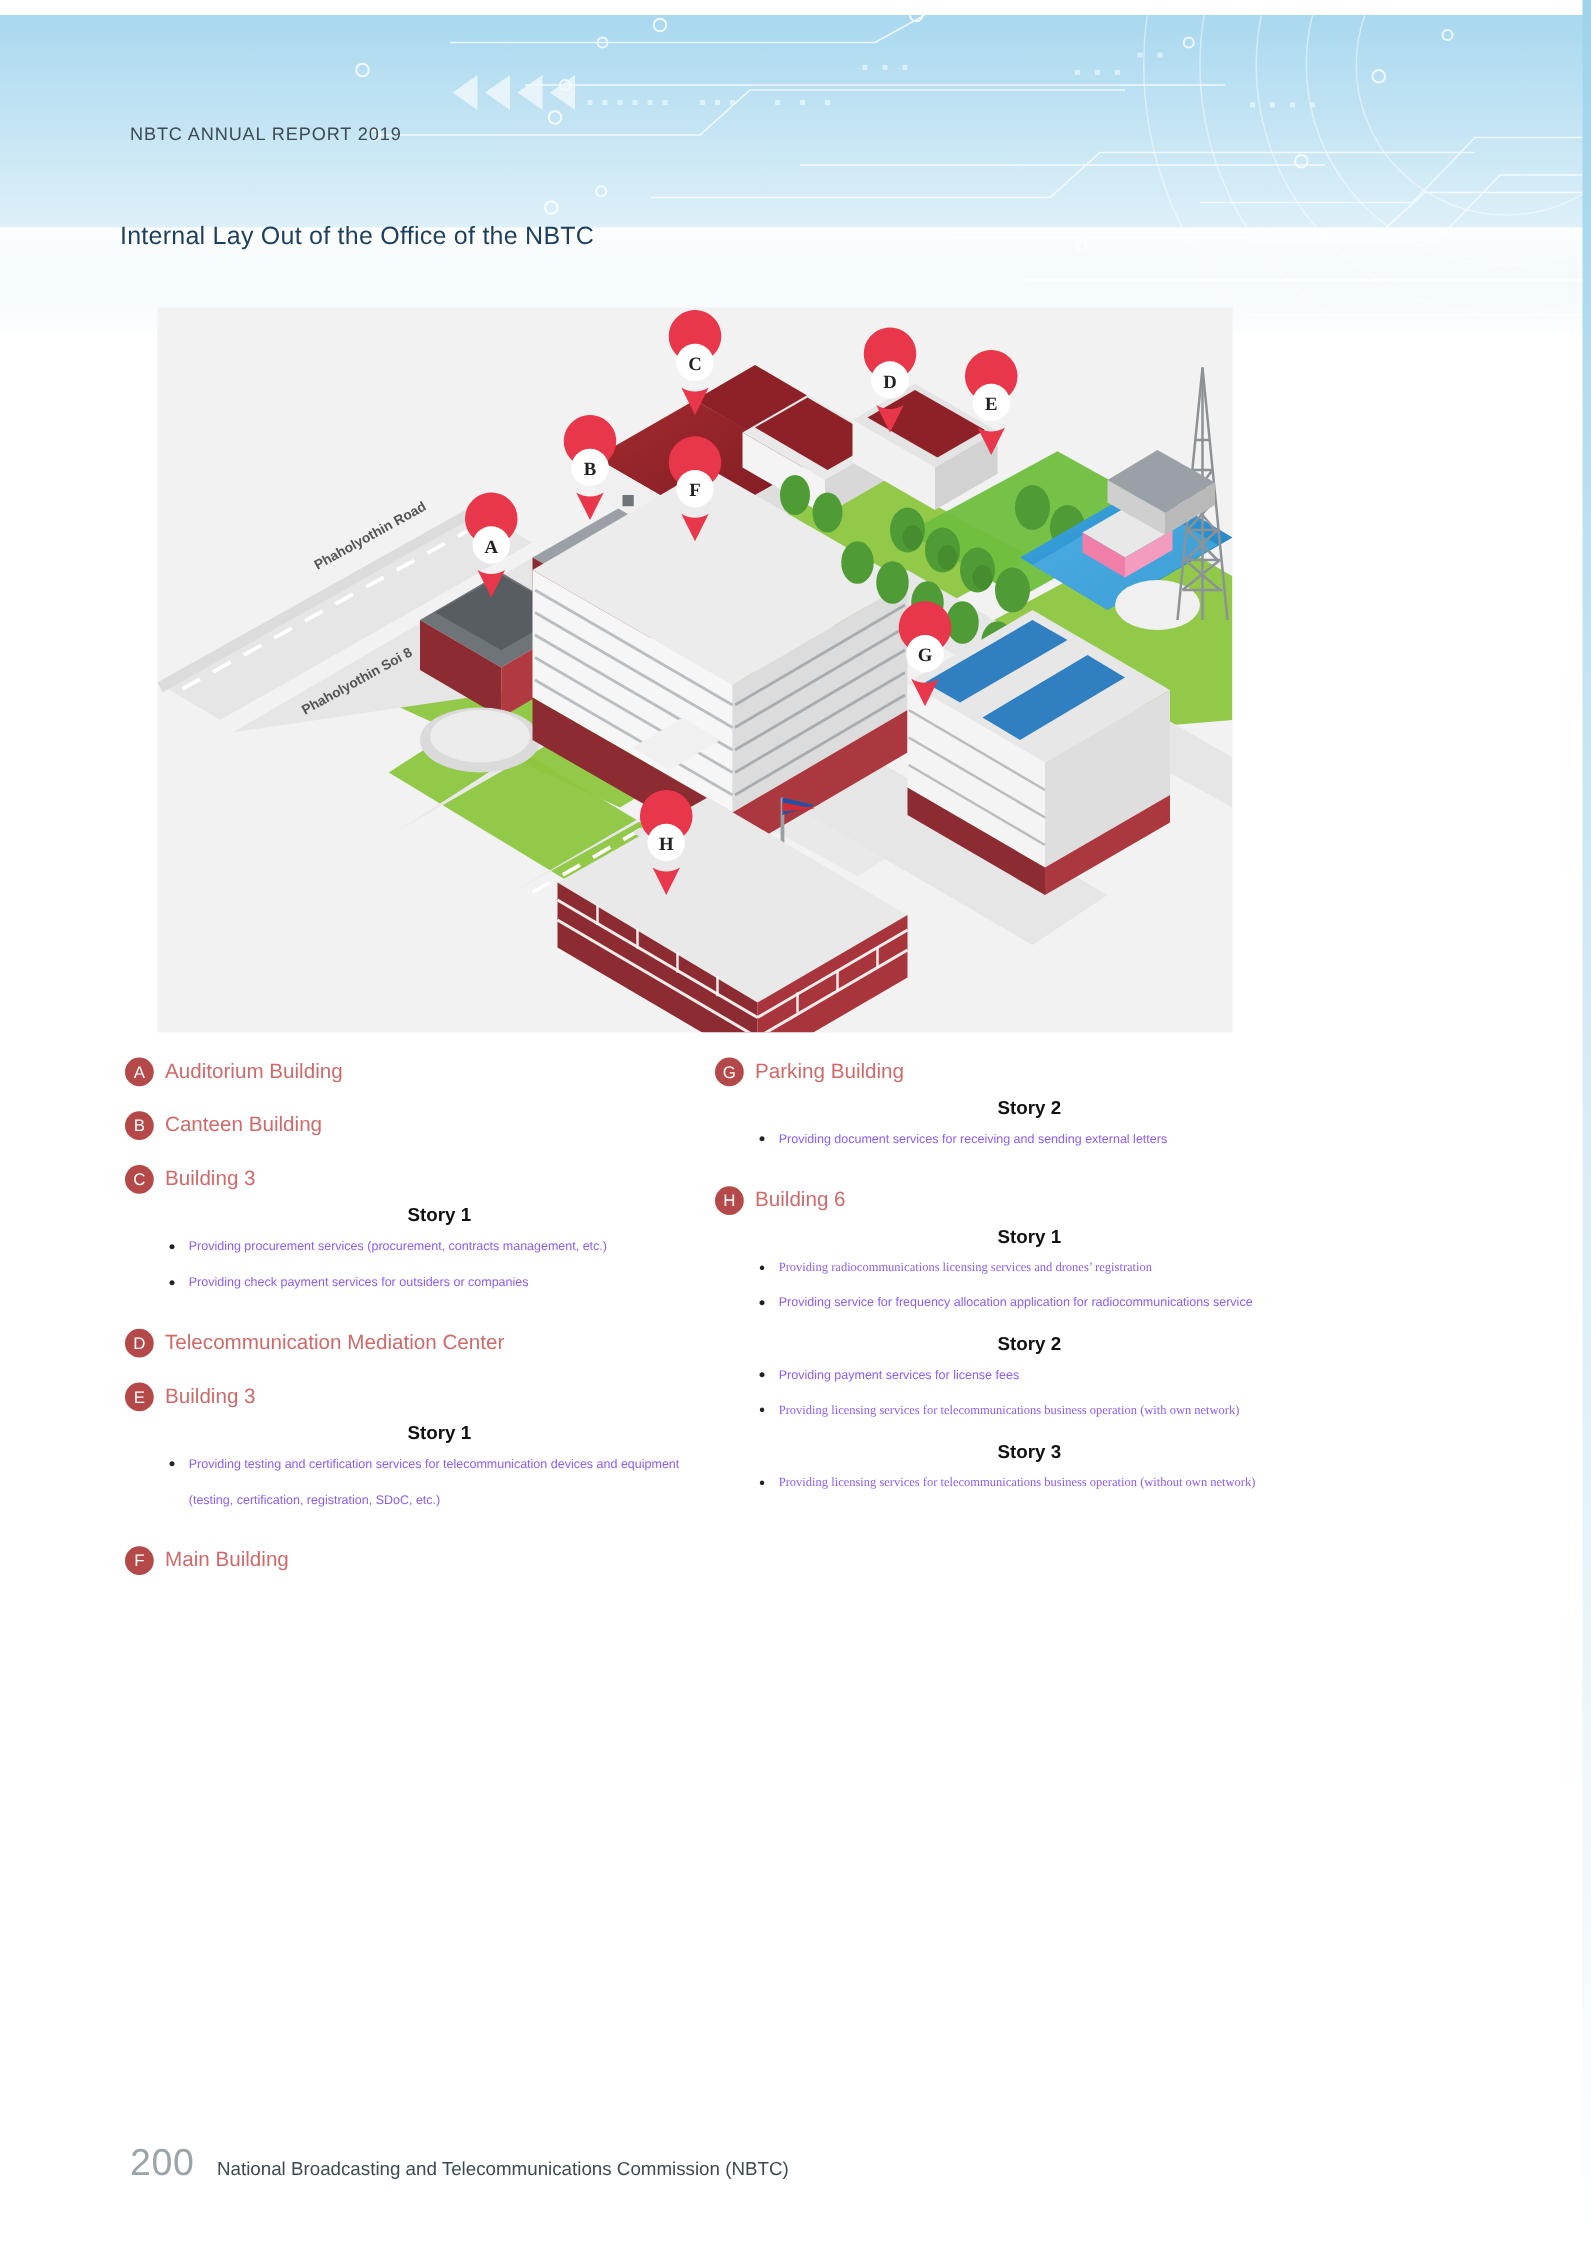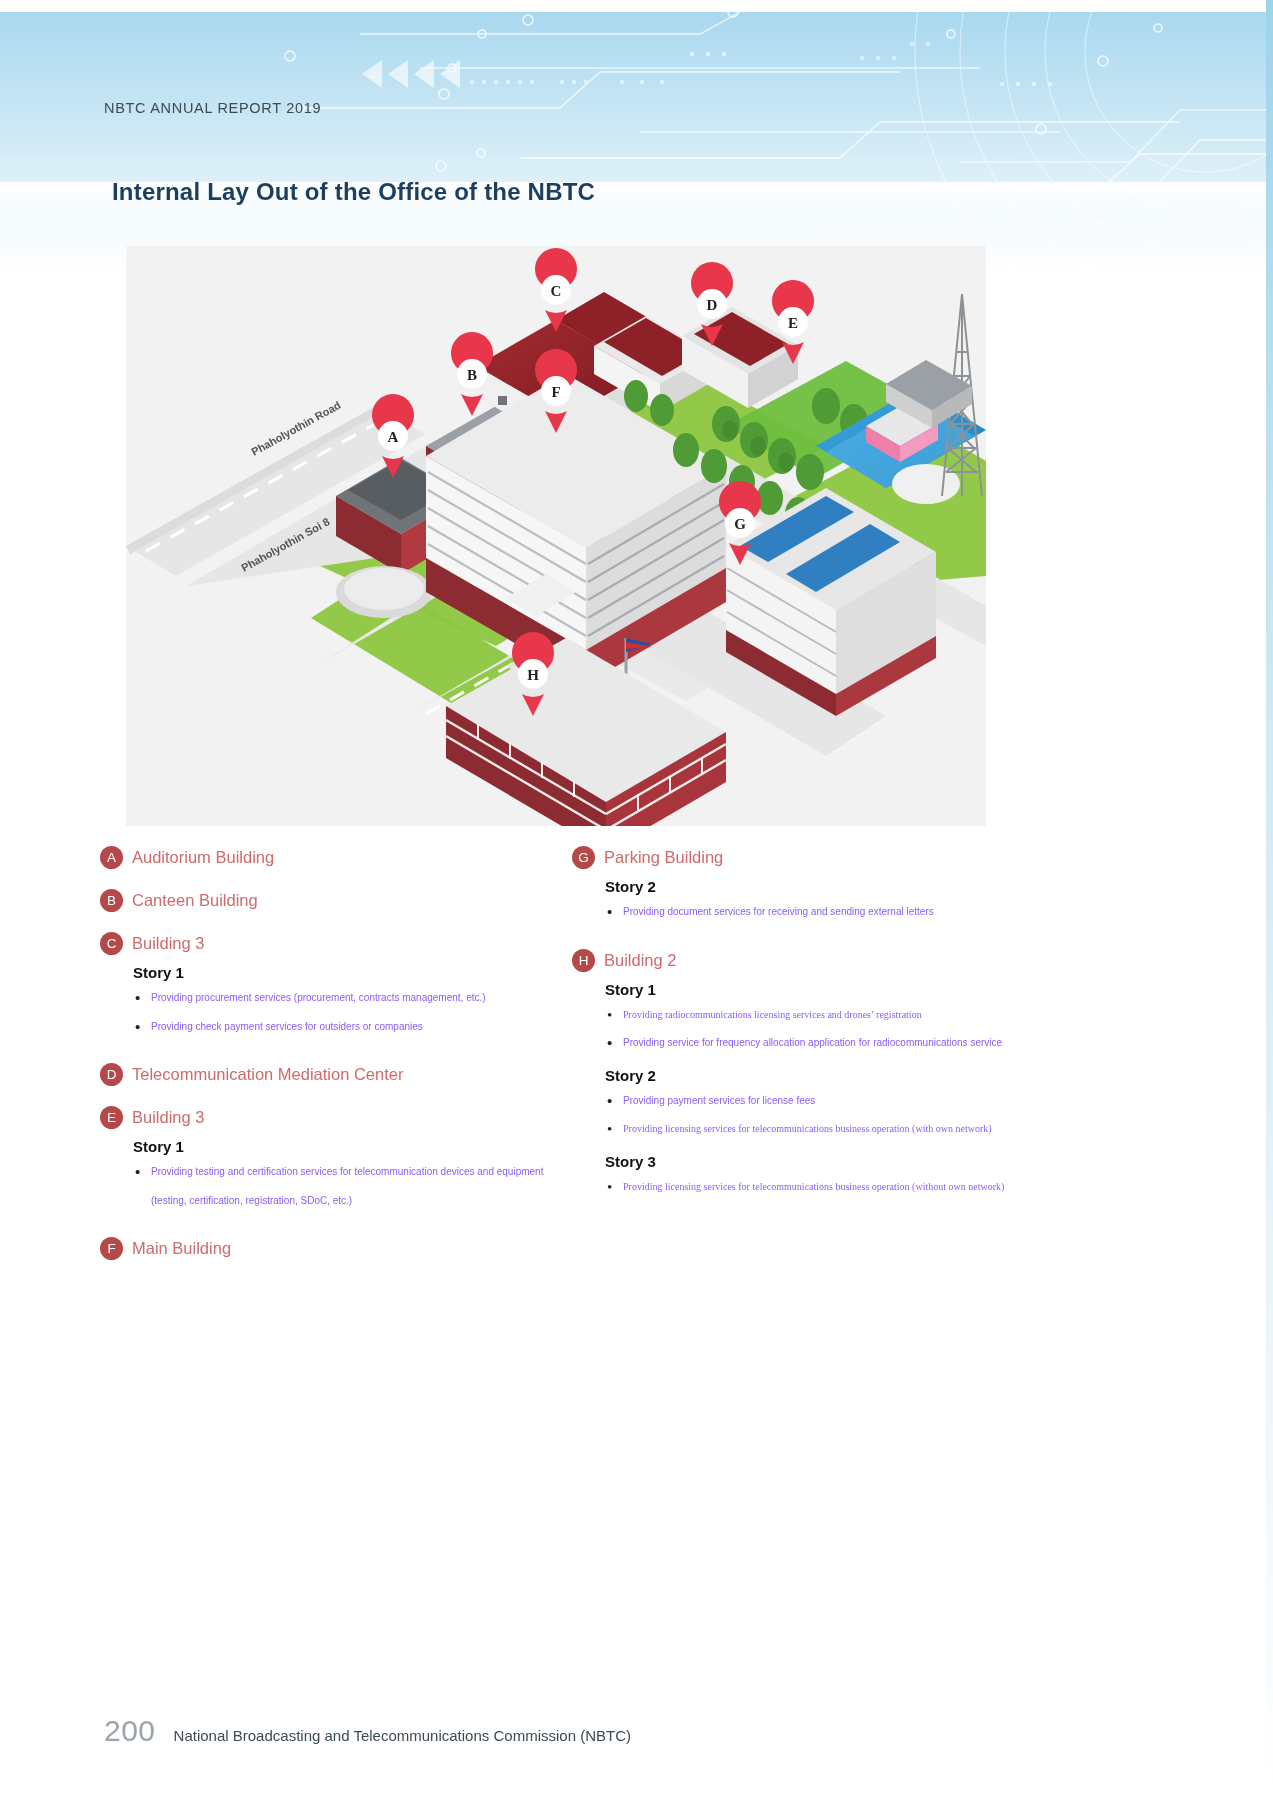--- a/index.html
+++ b/index.html
@@ -17,22 +17,22 @@
     position: absolute; left: 0; top: 12px; width: 1273px; height: 258px;
     background: linear-gradient(180deg, #a9d8ef 0%, #bfe2f3 28%, #d5ecf7 55%, #e8f5fb 78%, #ffffff 100%);
     overflow: hidden;
   }
   .header-band svg { position: absolute; left: 0; top: 0; }
   .header-title {
     position: absolute; left: 104px; top: 88px;
     font-size: 14.5px; letter-spacing: 0.7px; color: #3c4a52; font-weight: 400;
   }
   .page-heading {
-    position: absolute; left: 112px; top: 178px;
-    font-size: 24px; font-weight: 700; color: #1d3f5e; letter-spacing: 0.2px;
+    position: absolute; left: 96px; top: 178px;
+    font-size: 20px; font-weight: 400; color: #1d3f5e; letter-spacing: 0.2px;
   }
 
   
   .map-figure {
     position: absolute; left: 126px; top: 246px; width: 860px; height: 580px;
     background: #f2f2f2; overflow: hidden;
   }
   .map-figure svg { display: block; }
 
   
@@ -44,21 +44,21 @@
   .legend-entry { margin-bottom: 4px; }
   .entry-head { display: flex; align-items: center; gap: 9px; margin-bottom: 2px; }
   .badge {
     flex: 0 0 auto;
     width: 23px; height: 23px; border-radius: 50%;
     background: #b54848; color: #fff;
     font-size: 13.5px; line-height: 23px; text-align: center;
     font-weight: 400;
   }
   .entry-title { font-size: 16.5px; color: #cf6a6a; font-weight: 400; }
-  .story { font-size: 15px; font-weight: 700; color: #111; margin: 9px 0 3px 33px; }
+  .story { font-size: 15px; font-weight: 700; color: #111; margin: 9px 0 3px 33px; text-align: center; }
   .bullets { list-style: none; margin: 0 0 0 33px; }
   .bullets li {
     position: relative; padding-left: 18px;
     font-size: 10px; line-height: 28.5px; color: #8b5cf6;
   }
   .bullets li::before {
     content: "\2022"; position: absolute; left: 2px; top: 0; font-size: 15px; color: #222;
   }
   .bullets li.justify { text-align: justify; font-family: Liberation Serif, serif; }
   .sp-a { margin-top: 20px; }
@@ -488,21 +488,21 @@
         </div>
         <div class="story">Story 2</div>
         <ul class="bullets">
           <li>Providing document services for receiving and sending external letters</li>
         </ul>
       </div>
 
       <div class="legend-entry sp-b">
         <div class="entry-head">
           <span class="badge">H</span>
-          <span class="entry-title">Building 2</span>
+          <span class="entry-title">Building 6</span>
         </div>
 
         <div class="story">Story 1</div>
         <ul class="bullets">
           <li class="justify">Providing radiocommunications licensing services and drones’ registration</li>
           <li>Providing service for frequency allocation application for radiocommunications service</li>
         </ul>
 
         <div class="story">Story 2</div>
         <ul class="bullets">

